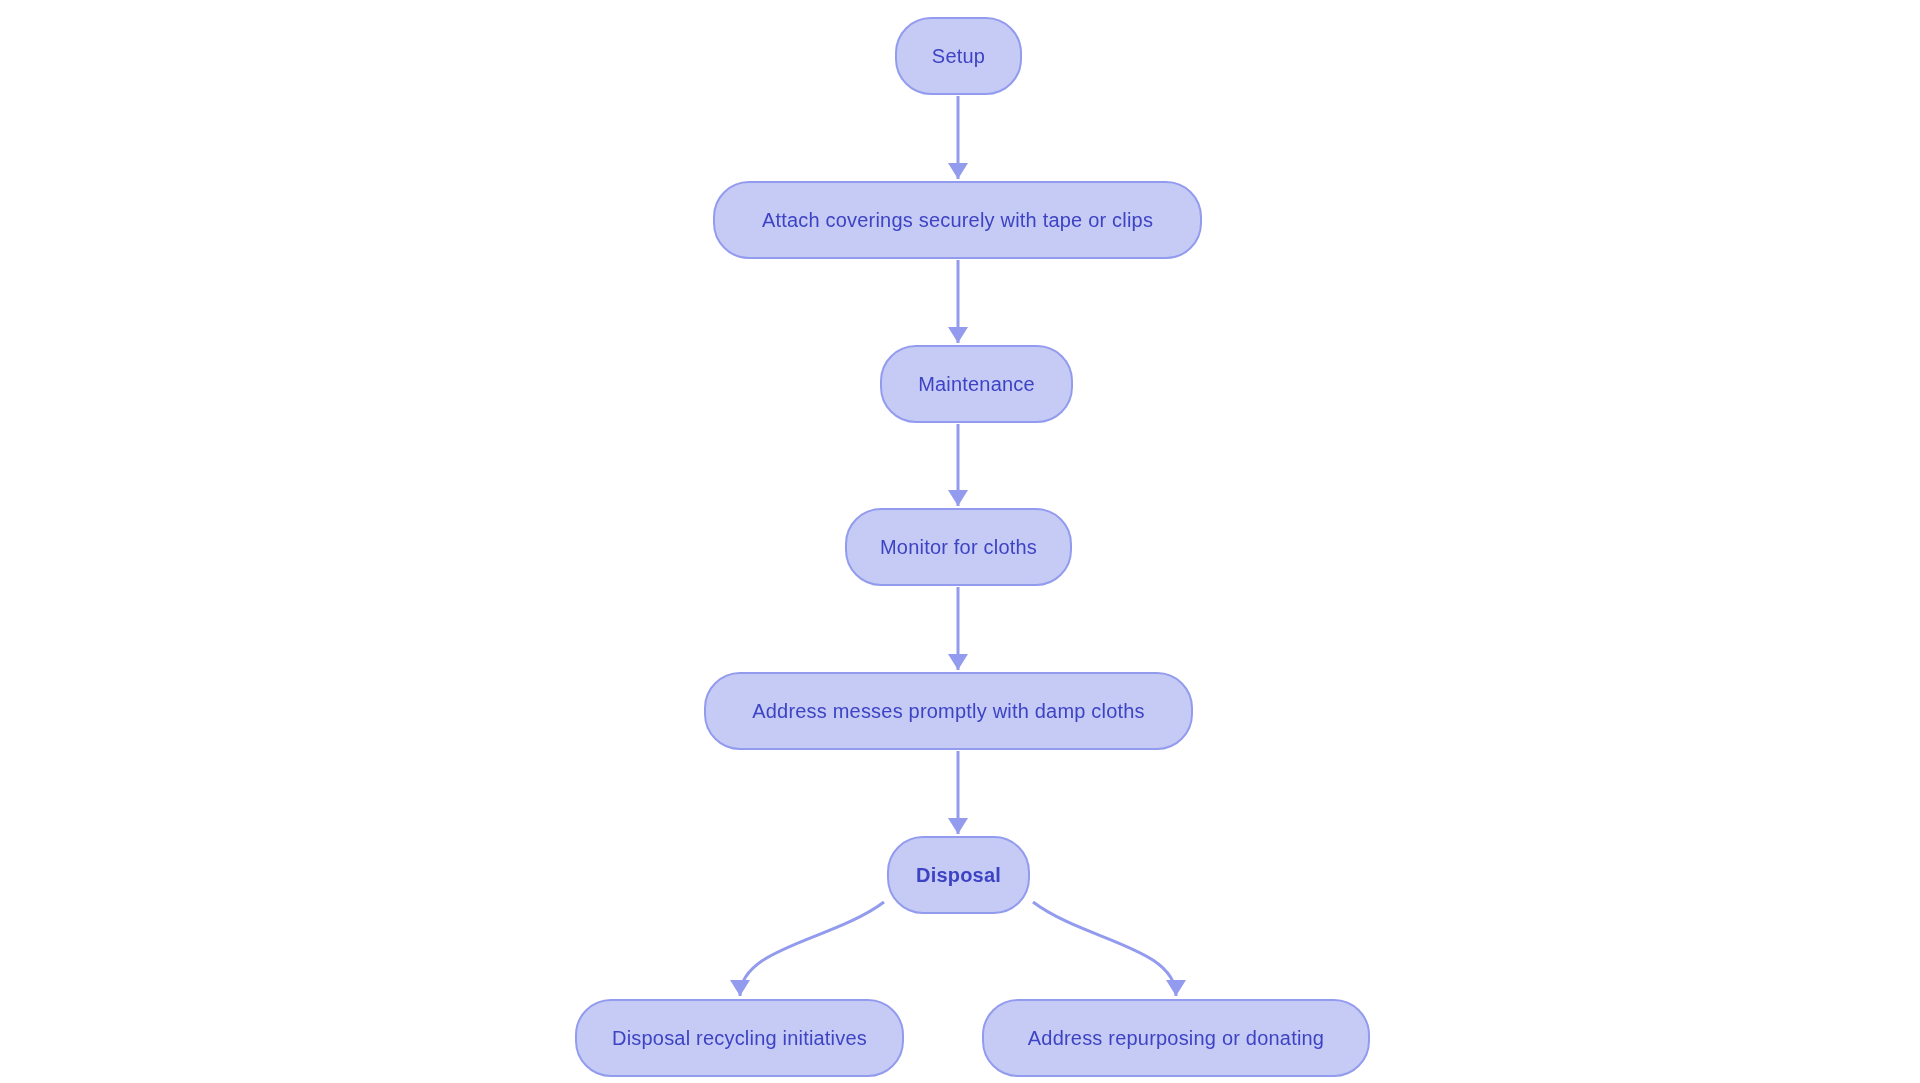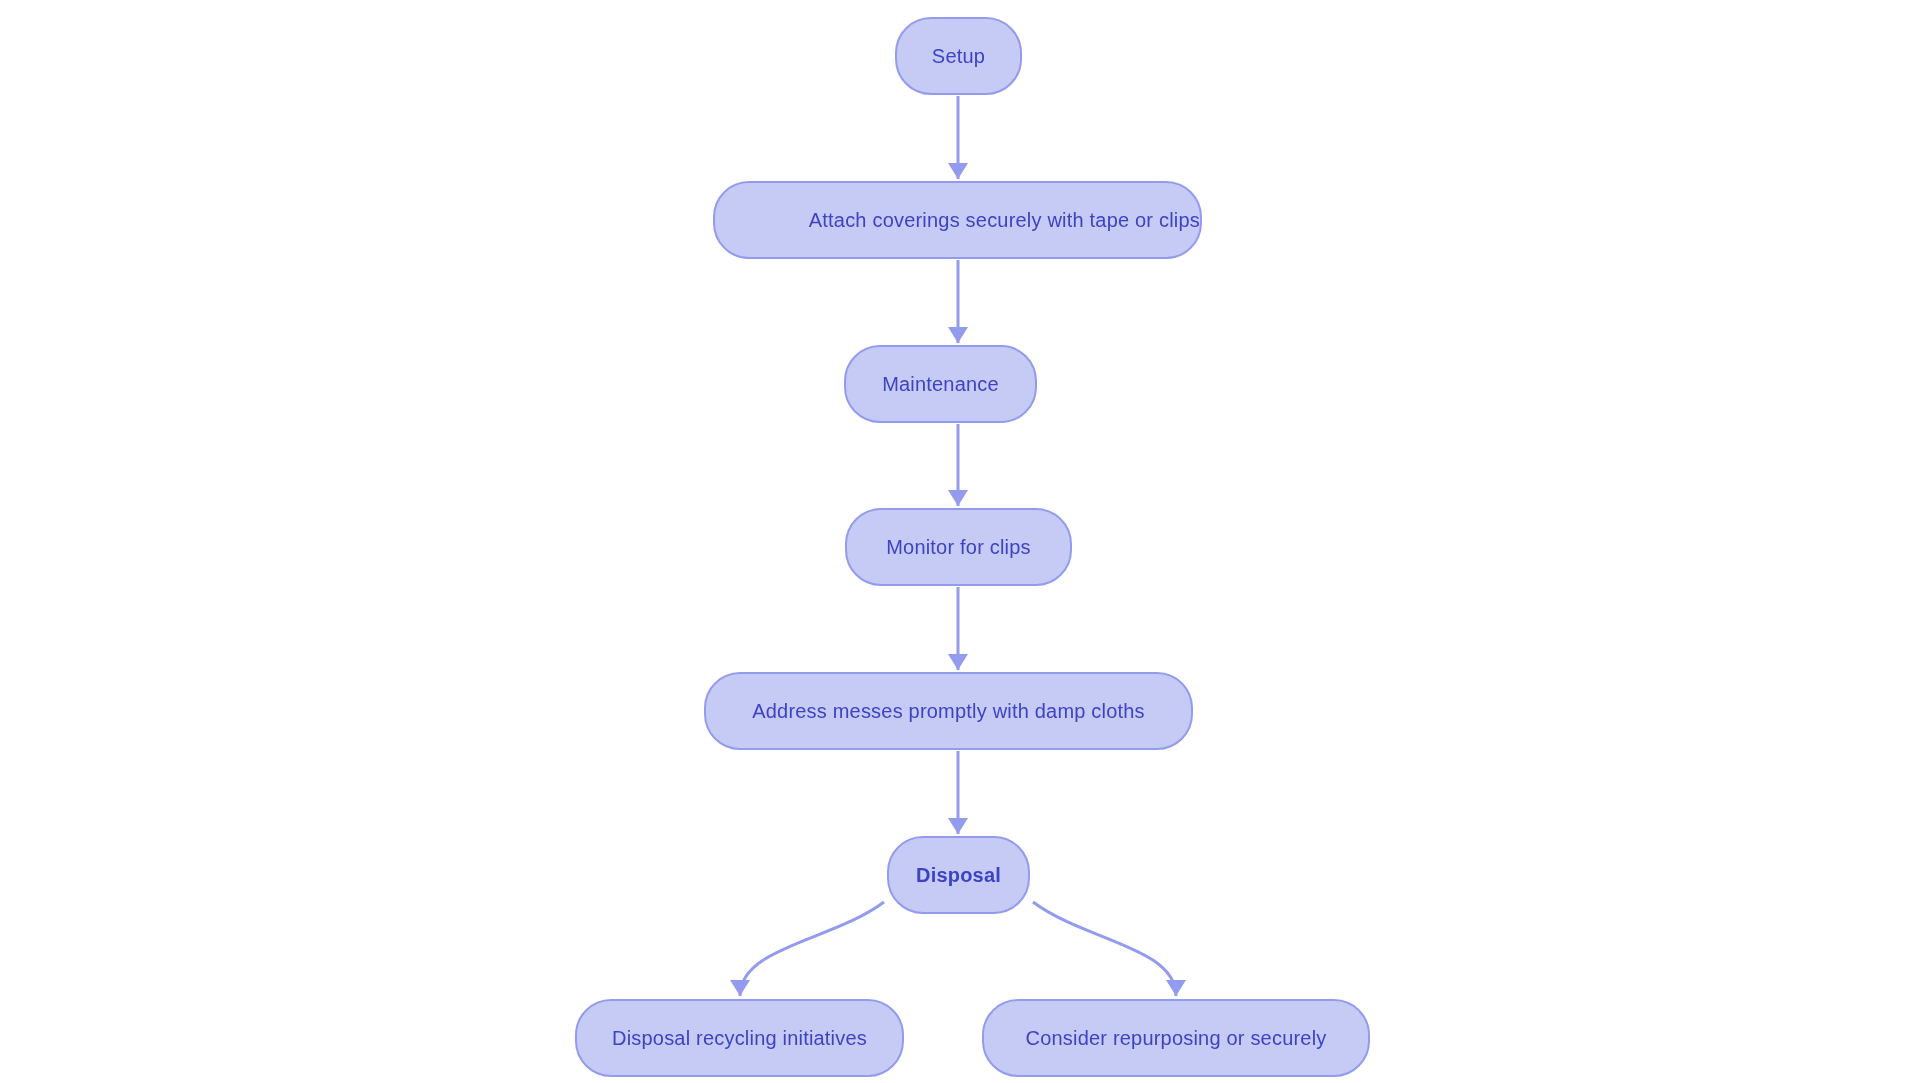--- a/index.html
+++ b/index.html
@@ -45,22 +45,22 @@
     display: flex;
     align-items: center;
     justify-content: center;
     text-align: center;
     font-size: 20px;
     line-height: 1.2;
     letter-spacing: 0.2px;
   }
   
   .n-setup      { left: 895px; top: 17px;  width: 127px; }
-  .n-attach     { left: 713px; top: 181px; width: 489px; justify-content: flex-end; }
-  .n-maint      { left: 844px; top: 345px; width: 193px; }
+  .n-attach     { left: 713px; top: 181px; width: 489px; }
+  .n-maint      { left: 880px; top: 345px; width: 193px; }
   .n-monitor    { left: 845px; top: 508px; width: 227px; }
   .n-address    { left: 704px; top: 672px; width: 489px; }
   .n-disposal   { left: 887px; top: 836px; width: 143px; font-weight: bold; }
   .n-recycling  { left: 575px; top: 999px; width: 329px; }
   .n-repurpose  { left: 982px; top: 999px; width: 388px; }
 </style>
 </head>
 <body>
 
 <div class="canvas">
@@ -86,32 +86,32 @@
 
   <div class="node n-attach">
     <span>Attach coverings securely with tape or clips</span>
   </div>
 
   <div class="node n-maint">
     <span>Maintenance</span>
   </div>
 
   <div class="node n-monitor">
-    <span>Monitor for clips</span>
+    <span>Monitor for cloths</span>
   </div>
 
   <div class="node n-address">
     <span>Address messes promptly with damp cloths</span>
   </div>
 
   <div class="node n-disposal">
     <span>Disposal</span>
   </div>
 
   <div class="node n-recycling">
     <span>Disposal recycling initiatives</span>
   </div>
 
   <div class="node n-repurpose">
-    <span>Consider repurposing or securely</span>
+    <span>Address repurposing or donating</span>
   </div>
 
 </div>
 
 </body></html>

